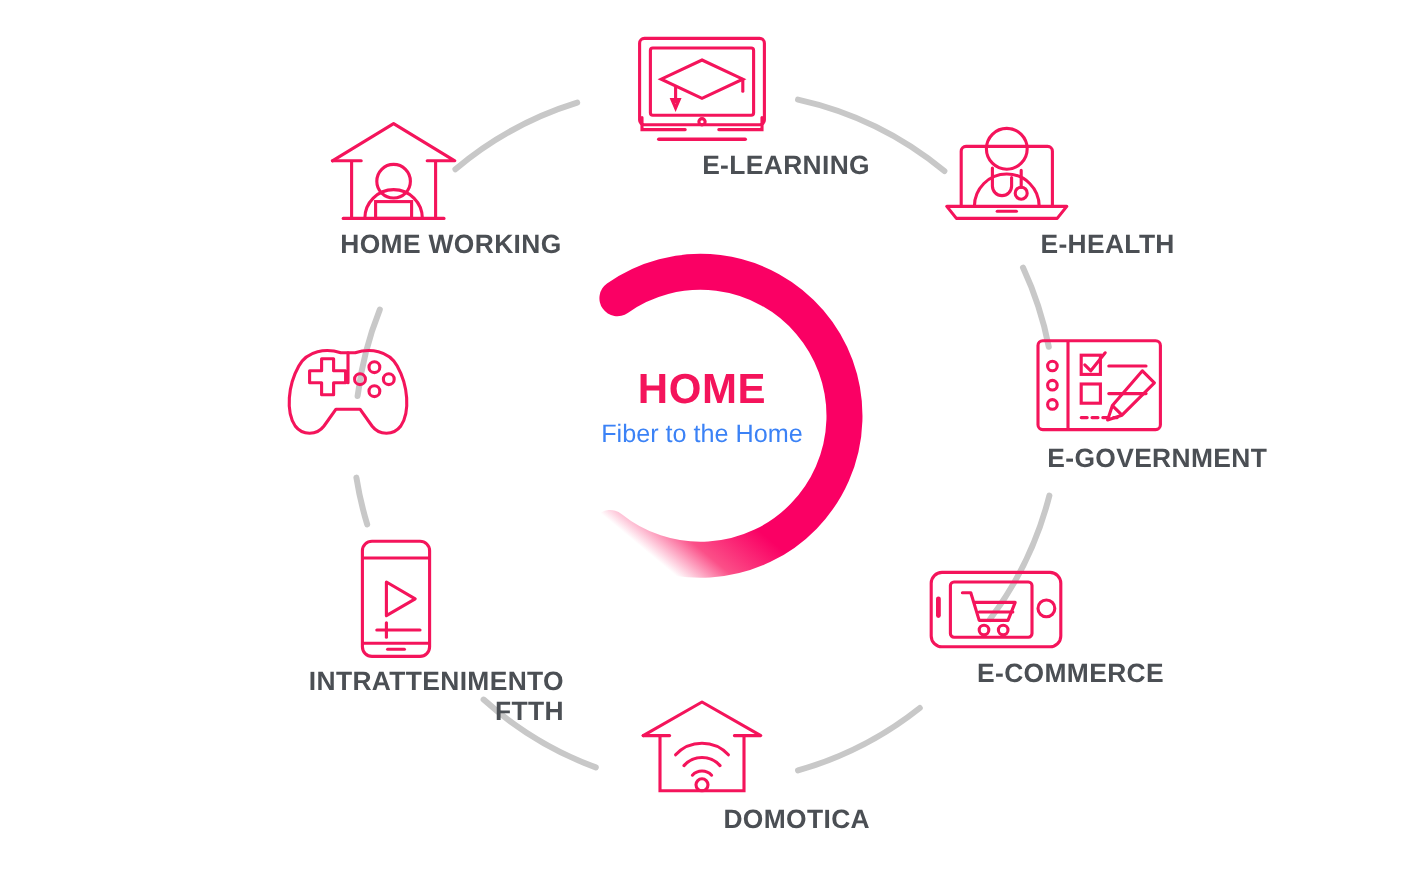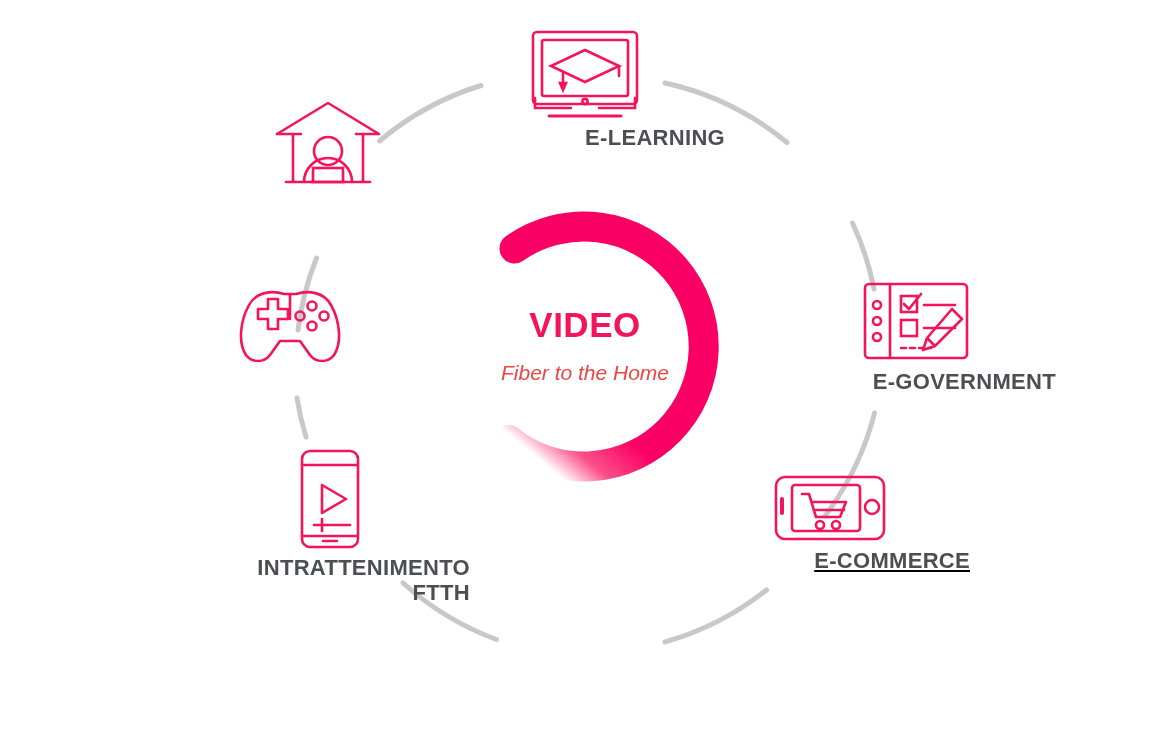--- a/index.html
+++ b/index.html
@@ -51,24 +51,23 @@
     font-size: 35px;
     font-weight: bold;
     letter-spacing: 0.5px;
     color: #f4145b;
     line-height: 1.0;
     display: block;
   }
   .center-sub {
     display: block;
     font-size: 21px;
-    color: #ef4444;
+    color: #3b82f6;
     line-height: 1.22;
-    margin-top: 18px;
-    font-style: italic;
+    margin-top: 7px;
   }
 
   
   .node {
     position: absolute;
     width: 280px;
     margin-left: -140px;
     text-align: center;
   }
   .node-icon {
@@ -112,21 +111,21 @@
       <path d="M 496.5 639.5 A 290 290 0 0 1 403.0 583.0"></path>
       <path d="M 306.0 437.0 A 290 290 0 0 1 297.0 398.0"></path>
       <path d="M 298.0 330.0 A 290 290 0 0 1 316.5 258.0"></path>
     </g>
 
     <path d="M 514.5 248.5 A 120 120 0 1 1 508.5 440.0" fill="none" stroke="url(#arcFade)" stroke-width="30" stroke-linecap="round"></path>
   </svg>
 
   <div class="center-hub">
     <div class="center-text">
-      <span class="center-title">VIDEO</span>
+      <span class="center-title">HOME</span>
       <span class="center-sub">Fiber to
 the Home</span>
     </div>
   </div>
 
   <div class="node" style="left:585px; top:28px;">
     <span class="node-icon">
       <svg width="132" height="92" viewBox="0 0 132 92" fill="none" stroke="#f4145b" stroke-width="2.6">
         <rect x="14" y="4" width="104" height="72" rx="4"></rect>
         <rect x="23" y="12" width="86" height="56" rx="2"></rect>
@@ -136,20 +135,35 @@
         <circle cx="66" cy="73.5" r="2.6"></circle>
         <path d="M66 22 L100 38 L66 54 L32 38 Z"></path>
         <path d="M44 45 L44 57" stroke-linecap="round"></path>
         <path d="M41 55 L44 62 L47 55 Z"></path>
         <path d="M100 38 L100 48" stroke-linecap="round"></path>
       </svg>
     </span>
     <span class="node-label">E-LEARNING</span>
   </div>
 
+  <div class="node" style="left:839px; top:100px;">
+    <span class="node-icon">
+      <svg width="120" height="86" viewBox="0 0 120 86" fill="none" stroke="#f4145b" stroke-width="2.6">
+        <path d="M22 72 L22 26 a4 4 0 0 1 4 -4 L94 22 a4 4 0 0 1 4 4 L98 72" stroke-linejoin="round"></path>
+        <path d="M10 72 L110 72 L102 82 L18 82 Z" stroke-linejoin="round"></path>
+        <path d="M52 76 L68 76" stroke-linecap="round"></path>
+        <circle cx="60" cy="24" r="17"></circle>
+        <path d="M33 72 a27 27 0 0 1 54 0"></path>
+        <path d="M48 40 L48 55 a8 8 0 0 0 16 0 L64 48" stroke-linecap="round"></path>
+        <path d="M72 42 L72 56" stroke-linecap="round"></path>
+        <circle cx="72" cy="61" r="5"></circle>
+      </svg>
+    </span>
+    <span class="node-label">E-HEALTH</span>
+  </div>
 
   <div class="node" style="left:916px; top:278px;">
     <span class="node-icon">
       <svg width="128" height="86" viewBox="0 0 128 86" fill="none" stroke="#f4145b" stroke-width="2.6">
         <rect x="13" y="6" width="102" height="74" rx="4"></rect>
         <path d="M38 6 L38 80"></path>
         <circle cx="25" cy="27" r="4"></circle>
         <circle cx="25" cy="43" r="4"></circle>
         <circle cx="25" cy="59" r="4"></circle>
         <rect x="49" y="18" width="16" height="16"></rect>
@@ -158,36 +172,50 @@
         <rect x="49" y="42" width="16" height="16"></rect>
         <path d="M72 50 L103 50" stroke-linecap="round"></path>
         <path d="M49 70 L79 70" stroke-linecap="round" stroke-dasharray="5 4"></path>
         <path d="M100 31 L110 41 L83 68 L71 72 L75 60 Z" stroke-linejoin="round"></path>
         <path d="M75 60 L83 68"></path>
       </svg>
     </span>
     <span class="node-label">E-GOVERNMENT</span>
   </div>
 
-  <div class="node" style="left:830px; top:473px;text-decoration:underline;">
+  <div class="node" style="left:830px; top:473px;">
     <span class="node-icon">
       <svg width="124" height="70" viewBox="0 0 124 70" fill="none" stroke="#f4145b" stroke-width="2.6">
         <rect x="8" y="4" width="108" height="62" rx="9"></rect>
         <rect x="24" y="12" width="68" height="46" rx="3"></rect>
         <path d="M14 26 L14 40" stroke-linecap="round" stroke-width="4"></path>
         <circle cx="104" cy="34" r="7"></circle>
         <path d="M34 21 L41 21 L48 44 L72 44 L78 29 L44 29" stroke-linecap="round" stroke-linejoin="round"></path>
         <path d="M48 37 L76 37" stroke-linecap="round"></path>
         <circle cx="52" cy="52" r="4"></circle>
         <circle cx="68" cy="52" r="4"></circle>
       </svg>
     </span>
     <span class="node-label">E-COMMERCE</span>
   </div>
 
+  <div class="node" style="left:585px; top:583px;">
+    <span class="node-icon">
+      <svg width="110" height="82" viewBox="0 0 110 82" fill="none" stroke="#f4145b" stroke-width="2.6">
+        <path d="M6 30 L55 2 L104 30 L82 30" stroke-linejoin="round" stroke-linecap="round"></path>
+        <path d="M6 30 L28 30" stroke-linecap="round"></path>
+        <path d="M20 30 L20 76 L90 76 L90 30"></path>
+        <path d="M33 46 a30 30 0 0 1 44 0" stroke-linecap="round"></path>
+        <path d="M40 55 a20 20 0 0 1 30 0" stroke-linecap="round"></path>
+        <path d="M47 63 a11 11 0 0 1 16 0" stroke-linecap="round"></path>
+        <circle cx="55" cy="71" r="5"></circle>
+      </svg>
+    </span>
+    <span class="node-label">DOMOTICA</span>
+  </div>
 
   <div class="node" style="left:330px; top:448px;">
     <span class="node-icon">
       <svg width="76" height="102" viewBox="0 0 76 102" fill="none" stroke="#f4145b" stroke-width="2.6">
         <rect x="10" y="3" width="56" height="96" rx="8"></rect>
         <path d="M10 17 L66 17"></path>
         <path d="M10 88 L66 88"></path>
         <path d="M31 93 L45 93" stroke-linecap="round"></path>
         <path d="M30 37 L54 51 L30 65 Z" stroke-linejoin="round"></path>
         <path d="M22 77 L58 77" stroke-linecap="round"></path>
@@ -218,15 +246,16 @@
         <path d="M5 34 L56 3 L107 34 L84 34" stroke-linejoin="round" stroke-linecap="round"></path>
         <path d="M5 34 L29 34" stroke-linecap="round"></path>
         <path d="M21 34 L21 82"></path>
         <path d="M91 34 L91 82"></path>
         <path d="M14 82 L98 82" stroke-linecap="round"></path>
         <circle cx="56" cy="51" r="14"></circle>
         <path d="M32 82 a24 24 0 0 1 48 0"></path>
         <rect x="41" y="68" width="30" height="14"></rect>
       </svg>
     </span>
+    <span class="node-label">HOME WORKING</span>
   </div>
 
 </div>
 
 </body></html>

